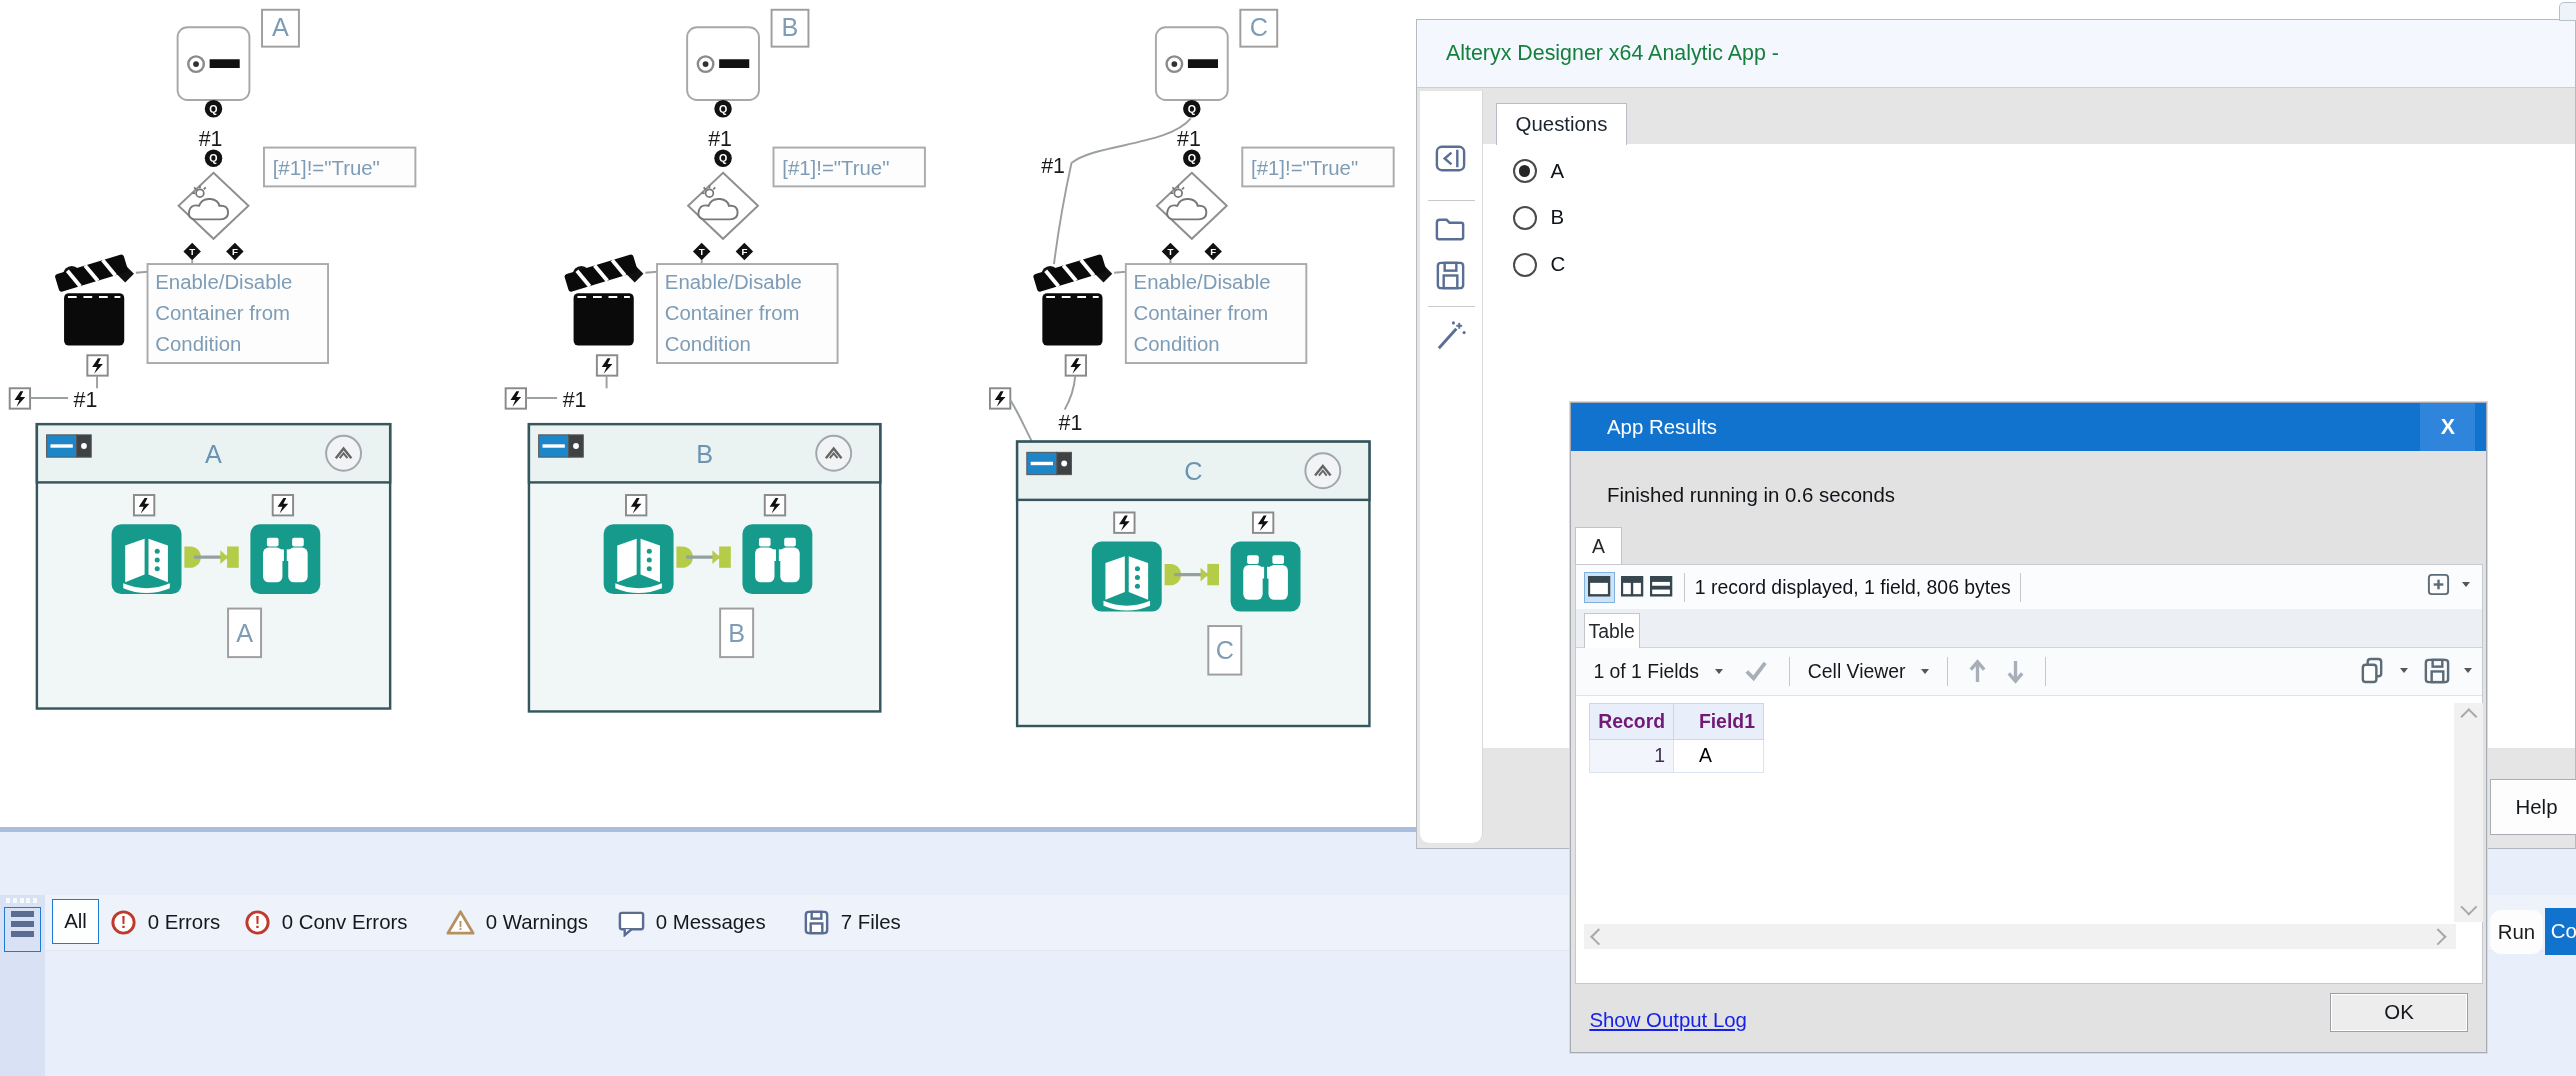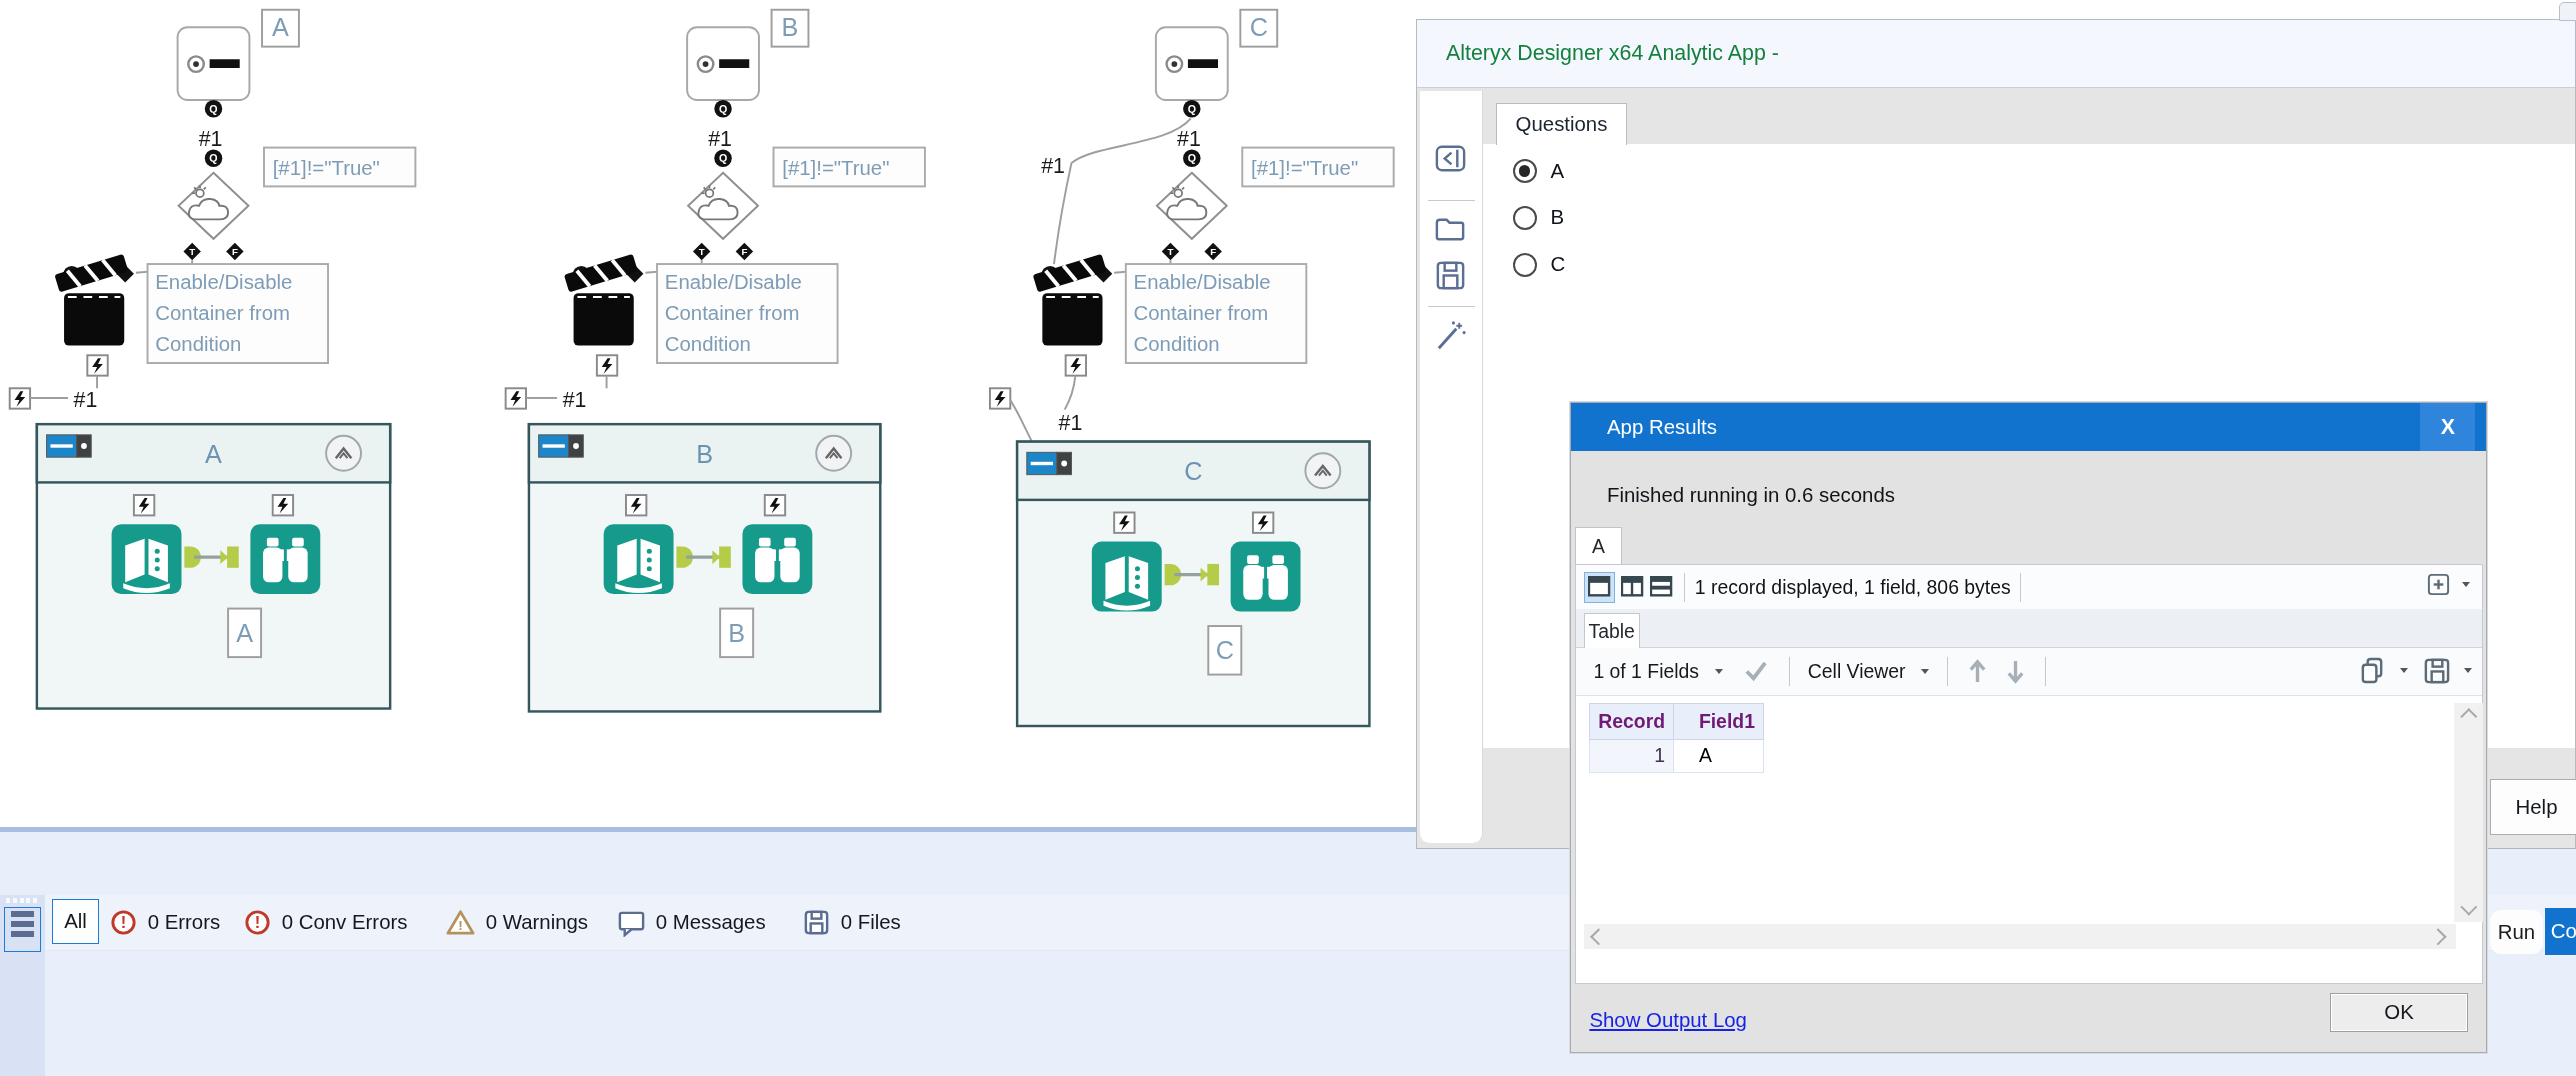--- a/index.html
+++ b/index.html
@@ -534,21 +534,21 @@
         <path d="M8 22 L8 28 L15 22" fill="#fff" stroke="#5a6c90" stroke-width="2.5"></path>
       </svg>
       <span>0 Messages</span>
     </div>
     <div class="res-item" style="left:802px">
       <svg width="29" height="29" viewBox="0 0 30 30">
         <rect x="4" y="4" width="22" height="22" rx="3" fill="#fff" stroke="#5a6c90" stroke-width="2.5"></rect>
         <rect x="10" y="4" width="10" height="7" fill="none" stroke="#5a6c90" stroke-width="2.5"></rect>
         <rect x="9" y="16" width="12" height="10" fill="none" stroke="#5a6c90" stroke-width="2.5"></rect>
       </svg>
-      <span>0 Files</span>
+      <span>7 Files</span>
     </div>
   </div>
   <div id="results-left-strip">
     <div id="strip-dots"></div>
     <div id="strip-icon">
         <i></i>
         <i></i>
         <i></i>
       </div>
   </div>

